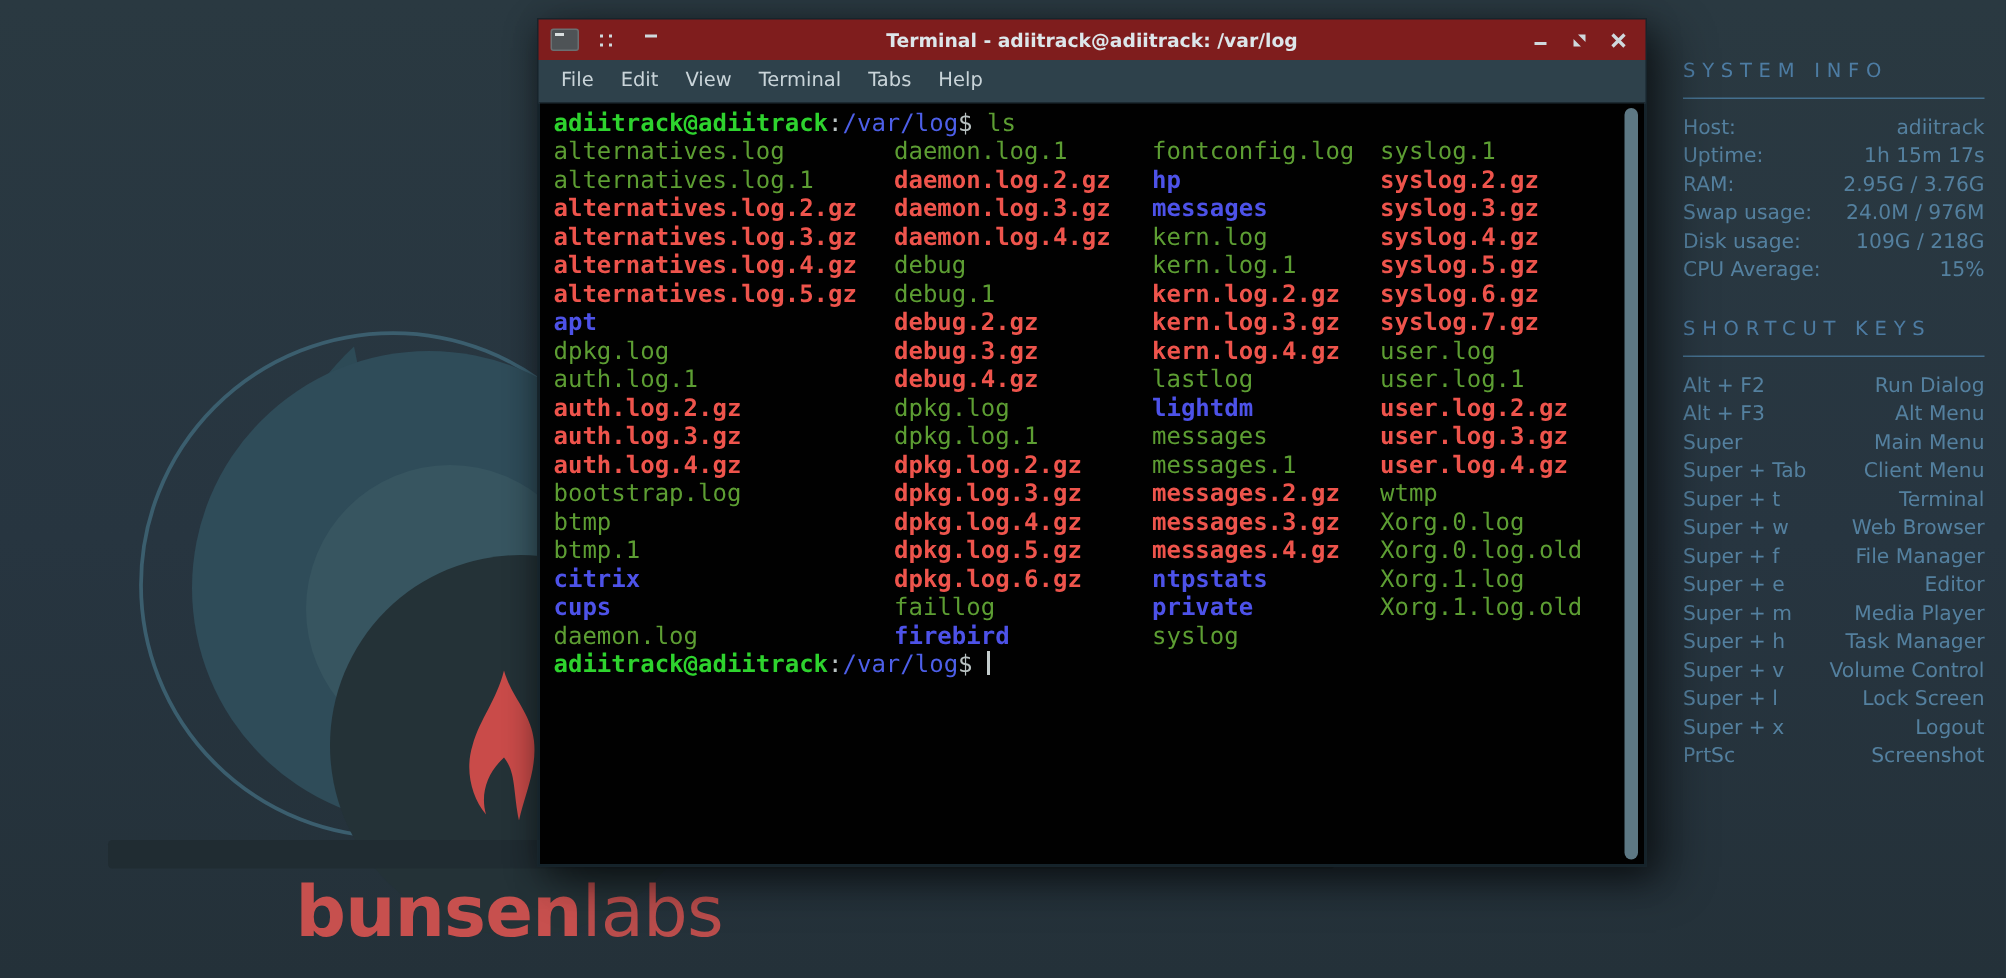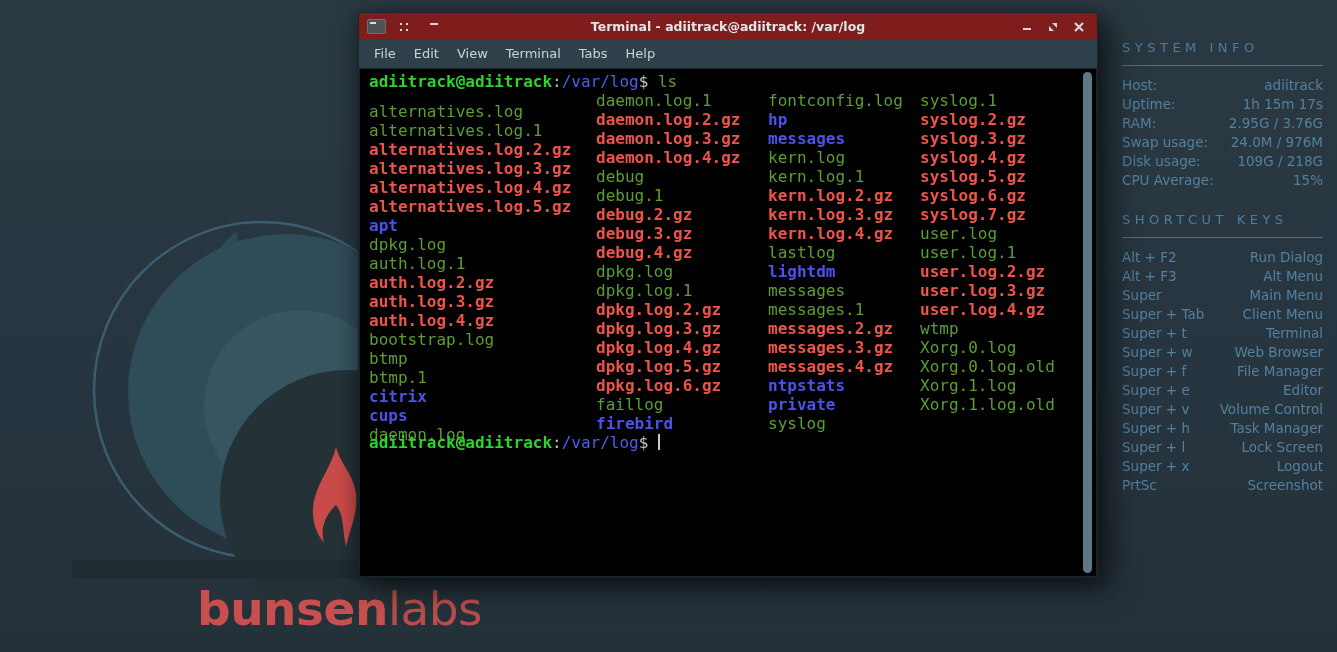--- a/index.html
+++ b/index.html
@@ -145,26 +145,30 @@
           </div>
           <div class="conky-row">
             <span>Super + f</span>
             <span>File Manager</span>
           </div>
           <div class="conky-row">
             <span>Super + e</span>
             <span>Editor</span>
           </div>
           <div class="conky-row">
+            <span>Super + m</span>
+            <span>Media Player</span>
+          </div>
+          <div class="conky-row">
+            <span>Super + h</span>
+            <span>Task Manager</span>
+          </div>
+          <div class="conky-row">
             <span>Super + v</span>
             <span>Volume Control</span>
-          </div>
-          <div class="conky-row">
-            <span>Super + h</span>
-            <span>Task Manager</span>
           </div>
           <div class="conky-row">
             <span>Super + l</span>
             <span>Lock Screen</span>
           </div>
           <div class="conky-row">
             <span>Super + x</span>
             <span>Logout</span>
           </div>
           <div class="conky-row">
@@ -209,21 +213,21 @@
         <span class="menu-item">File</span>
         <span class="menu-item">Edit</span>
         <span class="menu-item">View</span>
         <span class="menu-item">Terminal</span>
         <span class="menu-item">Tabs</span>
         <span class="menu-item">Help</span>
       </div>
     <div class="term">
       <div class="tline" style="top:3px;"><span class="t-user">adiitrack@adiitrack</span><span class="t-fg">:</span><span class="t-path">/var/log</span><span class="t-fg">$</span><span class="t-cmd">ls</span></div>
       <div id="filecols">
-          <div class="term-col" style="left: 9px; top: 33px;">
+          <div class="term-col" style="left: 9px; top: 22px;">
             <div class="file-line t-file">alternatives.log</div>
             <div class="file-line t-file">alternatives.log.1</div>
             <div class="file-line t-gz">alternatives.log.2.gz</div>
             <div class="file-line t-gz">alternatives.log.3.gz</div>
             <div class="file-line t-gz">alternatives.log.4.gz</div>
             <div class="file-line t-gz">alternatives.log.5.gz</div>
             <div class="file-line t-dir">apt</div>
             <div class="file-line t-file">dpkg.log</div>
             <div class="file-line t-file">auth.log.1</div>
             <div class="file-line t-gz">auth.log.2.gz</div>

